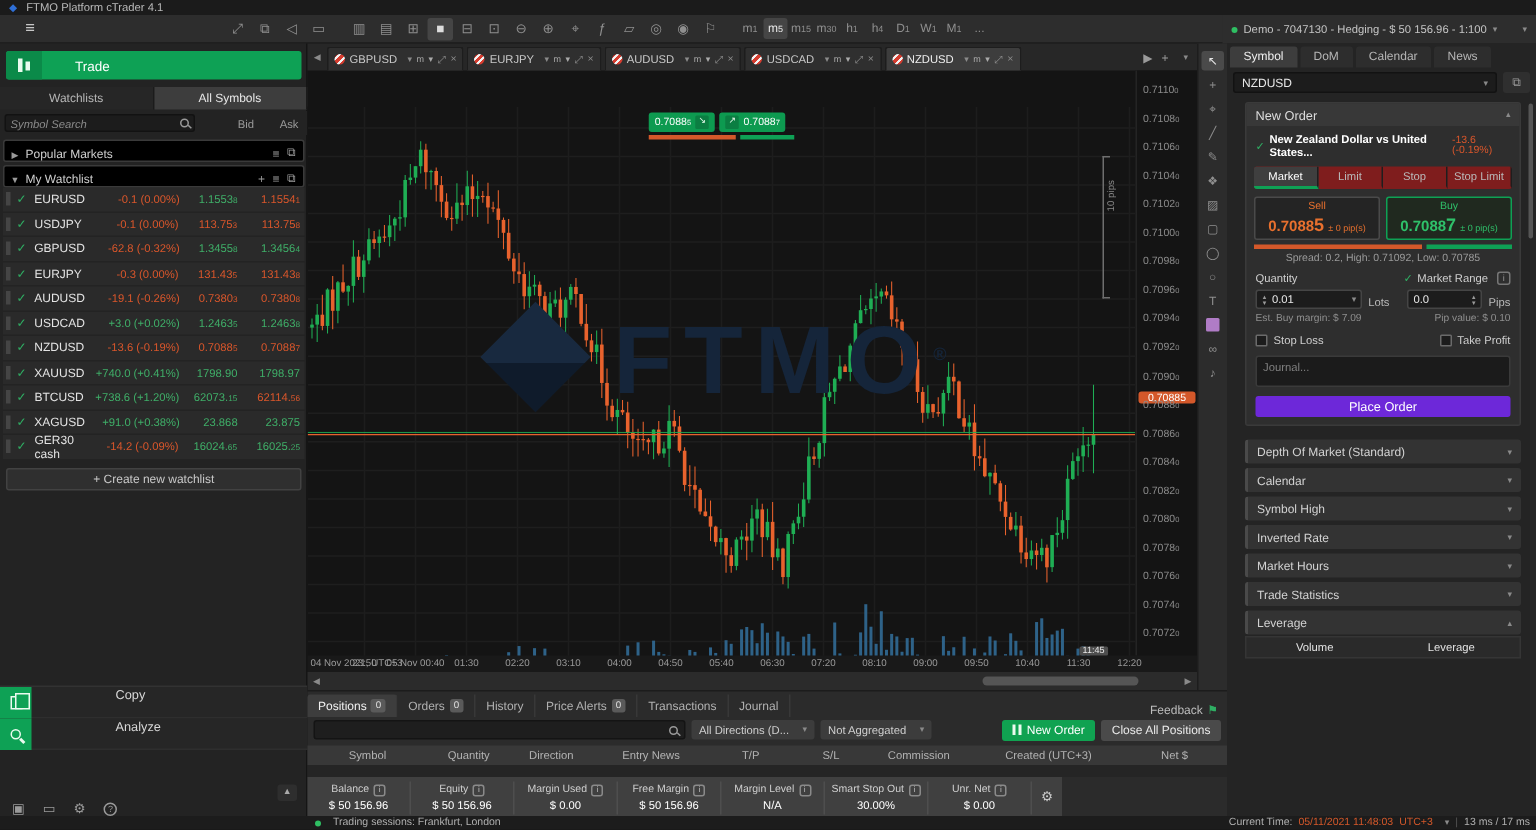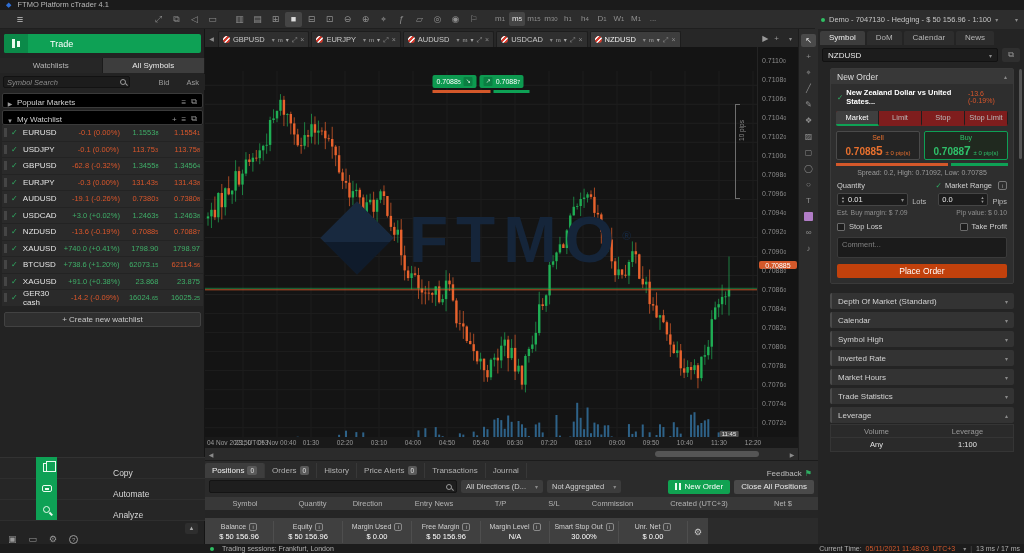--- a/index.html
+++ b/index.html
@@ -52,21 +52,21 @@
   .wl-check{color:#2fae63;font-size:8px;width:12px;}
   .wl-name{color:#e3e3e3;flex:1;}
   .wl-chg{width:64px;text-align:right;font-size:7.5px;}
   .wl-px{width:42px;text-align:right;font-size:7.5px;padding-right:3px;}
   .wl-px small{font-size:5.5px;}
   .up{color:#3fae68;}
   .down{color:#d9562b;}
   #create-wl{position:absolute;left:4px;top:283px;width:197px;height:15px;background:#2f2f2f;border:1px solid #424242;border-radius:2px;
     color:#c9c9c9;font-size:8px;text-align:center;line-height:13px;}
   #sb-tools{position:absolute;left:0;top:428px;width:205px;border-top:1px solid #323232;}
-  .toolrow{height:21px;display:flex;align-items:flex-end;border-bottom:1px solid #2e2e2e;background:#262626;padding-left:36px;}
+  .toolrow{height:21px;display:flex;align-items:flex-start;border-bottom:1px solid #2e2e2e;background:#262626;}
   .toolrow .gsq{width:21px;height:21px;background:#0ea155;display:flex;align-items:center;justify-content:center;position:relative;}
   .toolrow .lbl{color:#d8d8d8;font-size:8.5px;margin-left:56px;}
   .ic-copy{width:8px;height:9px;border:1px solid #eafbef;position:relative;}
   .ic-copy::after{content:"";position:absolute;left:2px;top:-3px;width:8px;height:9px;border:1px solid #eafbef;background:#0ea155;}
   .ic-bot{width:10px;height:7px;border:1px solid #eafbef;border-radius:2px;position:relative;}
   .ic-bot::before{content:"";position:absolute;left:2px;top:2px;width:2px;height:2px;background:#eafbef;}
   .ic-bot::after{content:"";position:absolute;right:2px;top:2px;width:2px;height:2px;background:#eafbef;}
   .ic-an{width:7px;height:7px;border:1.5px solid #eafbef;border-radius:50%;position:relative;}
   .ic-an::after{content:"";position:absolute;width:4px;height:1.5px;background:#eafbef;transform:rotate(45deg);right:-4px;bottom:-2px;}
   #sb-collapse{position:absolute;right:6px;top:494px;width:13px;height:11px;background:#2e2e2e;border-radius:2px;color:#aaa;
@@ -161,21 +161,21 @@
     color:#e8e8e8;font-size:7.5px;padding:0 3px;gap:3px;}
   .stepper{display:flex;flex-direction:column;font-size:4px;color:#9a9a9a;line-height:4px;}
   .unit{font-size:7.5px;color:#b9b9b9;}
   #estrow{display:flex;justify-content:space-between;margin:3px 6px 0 6px;font-size:6.8px;color:#8f8f8f;}
   #cbrow{display:flex;margin:6px 6px 0 6px;font-size:7.5px;color:#cfcfcf;}
   .cb{width:8px;height:8px;border:1px solid #6a6a6a;border-radius:1px;margin-right:4px;background:#1c1c1c;}
   #cbrow .tp{margin-left:auto;display:flex;align-items:center;}
   #cbrow .sl{display:flex;align-items:center;}
   #comment{height:21px;margin:6px 6px 0 6px;background:#1b1b1b;border:1px solid #3a3a3a;border-radius:2px;color:#808080;
     font-size:7.5px;padding:2px 4px;}
-  #place-order{height:14px;margin:6px 6px 0 6px;background:#c2410c;border-radius:2px;color:#fff;font-size:8.5px;
+  #place-order{height:14px;margin:6px 6px 0 6px;background:#6d28d9;border-radius:2px;color:#fff;font-size:8.5px;
     text-align:center;line-height:14px;}
   .rpsec{position:absolute;left:12px;width:184px;height:16px;background:#333;border-left:2px solid #4a4a4a;border-radius:2px;
     display:flex;align-items:center;padding:0 6px;color:#d2d2d2;font-size:8px;}
   .rpsec .caret{margin-left:auto;}
   #lev-table{position:absolute;left:12px;width:184px;background:#2a2a2a;border:1px solid #353535;font-size:7.5px;color:#9a9a9a;}
   #lev-table .r{display:flex;height:13px;line-height:13px;border-bottom:1px solid #353535;}
   #lev-table .r:last-child{border-bottom:none;color:#e3e3e3;}
   #lev-table .c{flex:1;text-align:center;}
   #rp-scroll{position:absolute;right:2px;top:40px;width:3px;height:90px;background:#555;border-radius:2px;}
   
@@ -387,26 +387,20 @@
         <span class="wl-px up">16025.<small>25</small></span>
       </div>
     </div>
   <div id="create-wl">+ Create new watchlist</div>
   <div id="sb-tools">
       <div class="toolrow">
         <span class="gsq">
           <span class="ic-copy"></span>
         </span>
         <span class="lbl">Copy</span>
-      </div>
-      <div class="toolrow">
-        <span class="gsq">
-          <span class="ic-bot"></span>
-        </span>
-        <span class="lbl">Automate</span>
       </div>
       <div class="toolrow">
         <span class="gsq">
           <span class="ic-an"></span>
         </span>
         <span class="lbl">Analyze</span>
       </div>
     </div>
   <div id="sb-collapse">▲</div>
   <div id="sb-bottomicons">
@@ -1140,38 +1134,34 @@
     <div id="cbrow">
       <span class="sl">
           <span class="cb"></span>
           <span>Stop Loss</span>
         </span>
       <span class="tp">
           <span class="cb"></span>
           <span>Take Profit</span>
         </span>
     </div>
-    <div id="comment">Comment...</div>
+    <div id="comment">Journal...</div>
     <div id="place-order">Place Order</div>
   </div>
 
   <div id="rp-sections"></div>
 
   <div class="rpsec" style="top:378px">
     <span>Leverage</span>
     <span class="caret">▴</span>
   </div>
   <div id="lev-table" style="top:395px">
     <div class="r">
       <span class="c">Volume</span>
       <span class="c">Leverage</span>
-    </div>
-    <div class="r">
-      <span class="c">Any</span>
-      <span class="c">1:100</span>
     </div>
   </div>
   <div id="rp-scroll"></div>
 <div class="rpsec" style="top: 264px;">
       <span>Depth Of Market (Standard)</span>
       <span class="caret">▾</span>
     </div>
     <div class="rpsec" style="top: 283px;">
       <span>Calendar</span>
       <span class="caret">▾</span>

